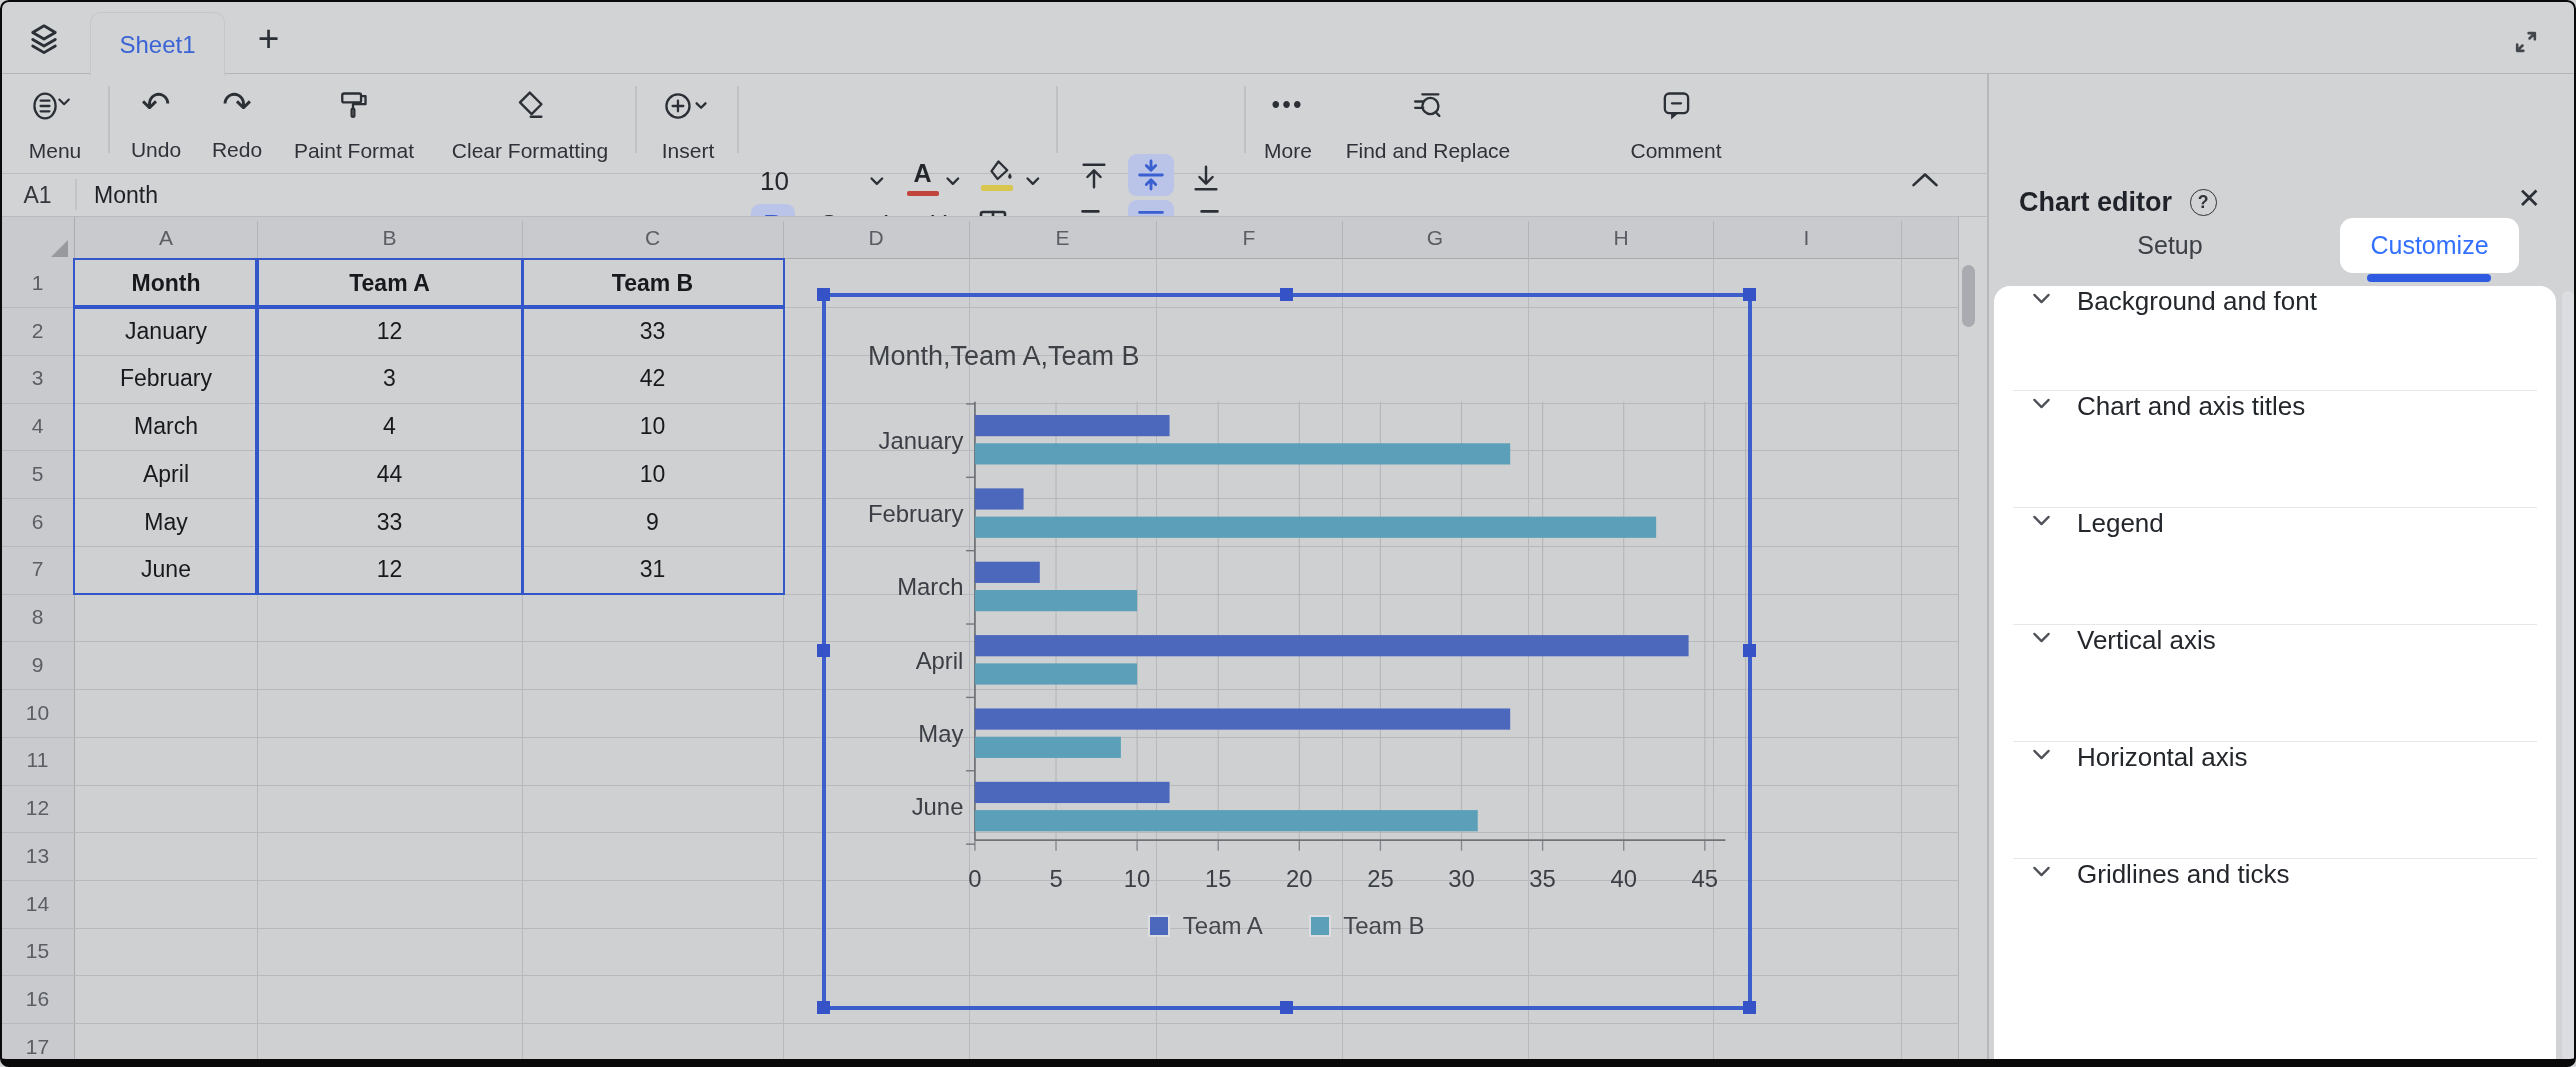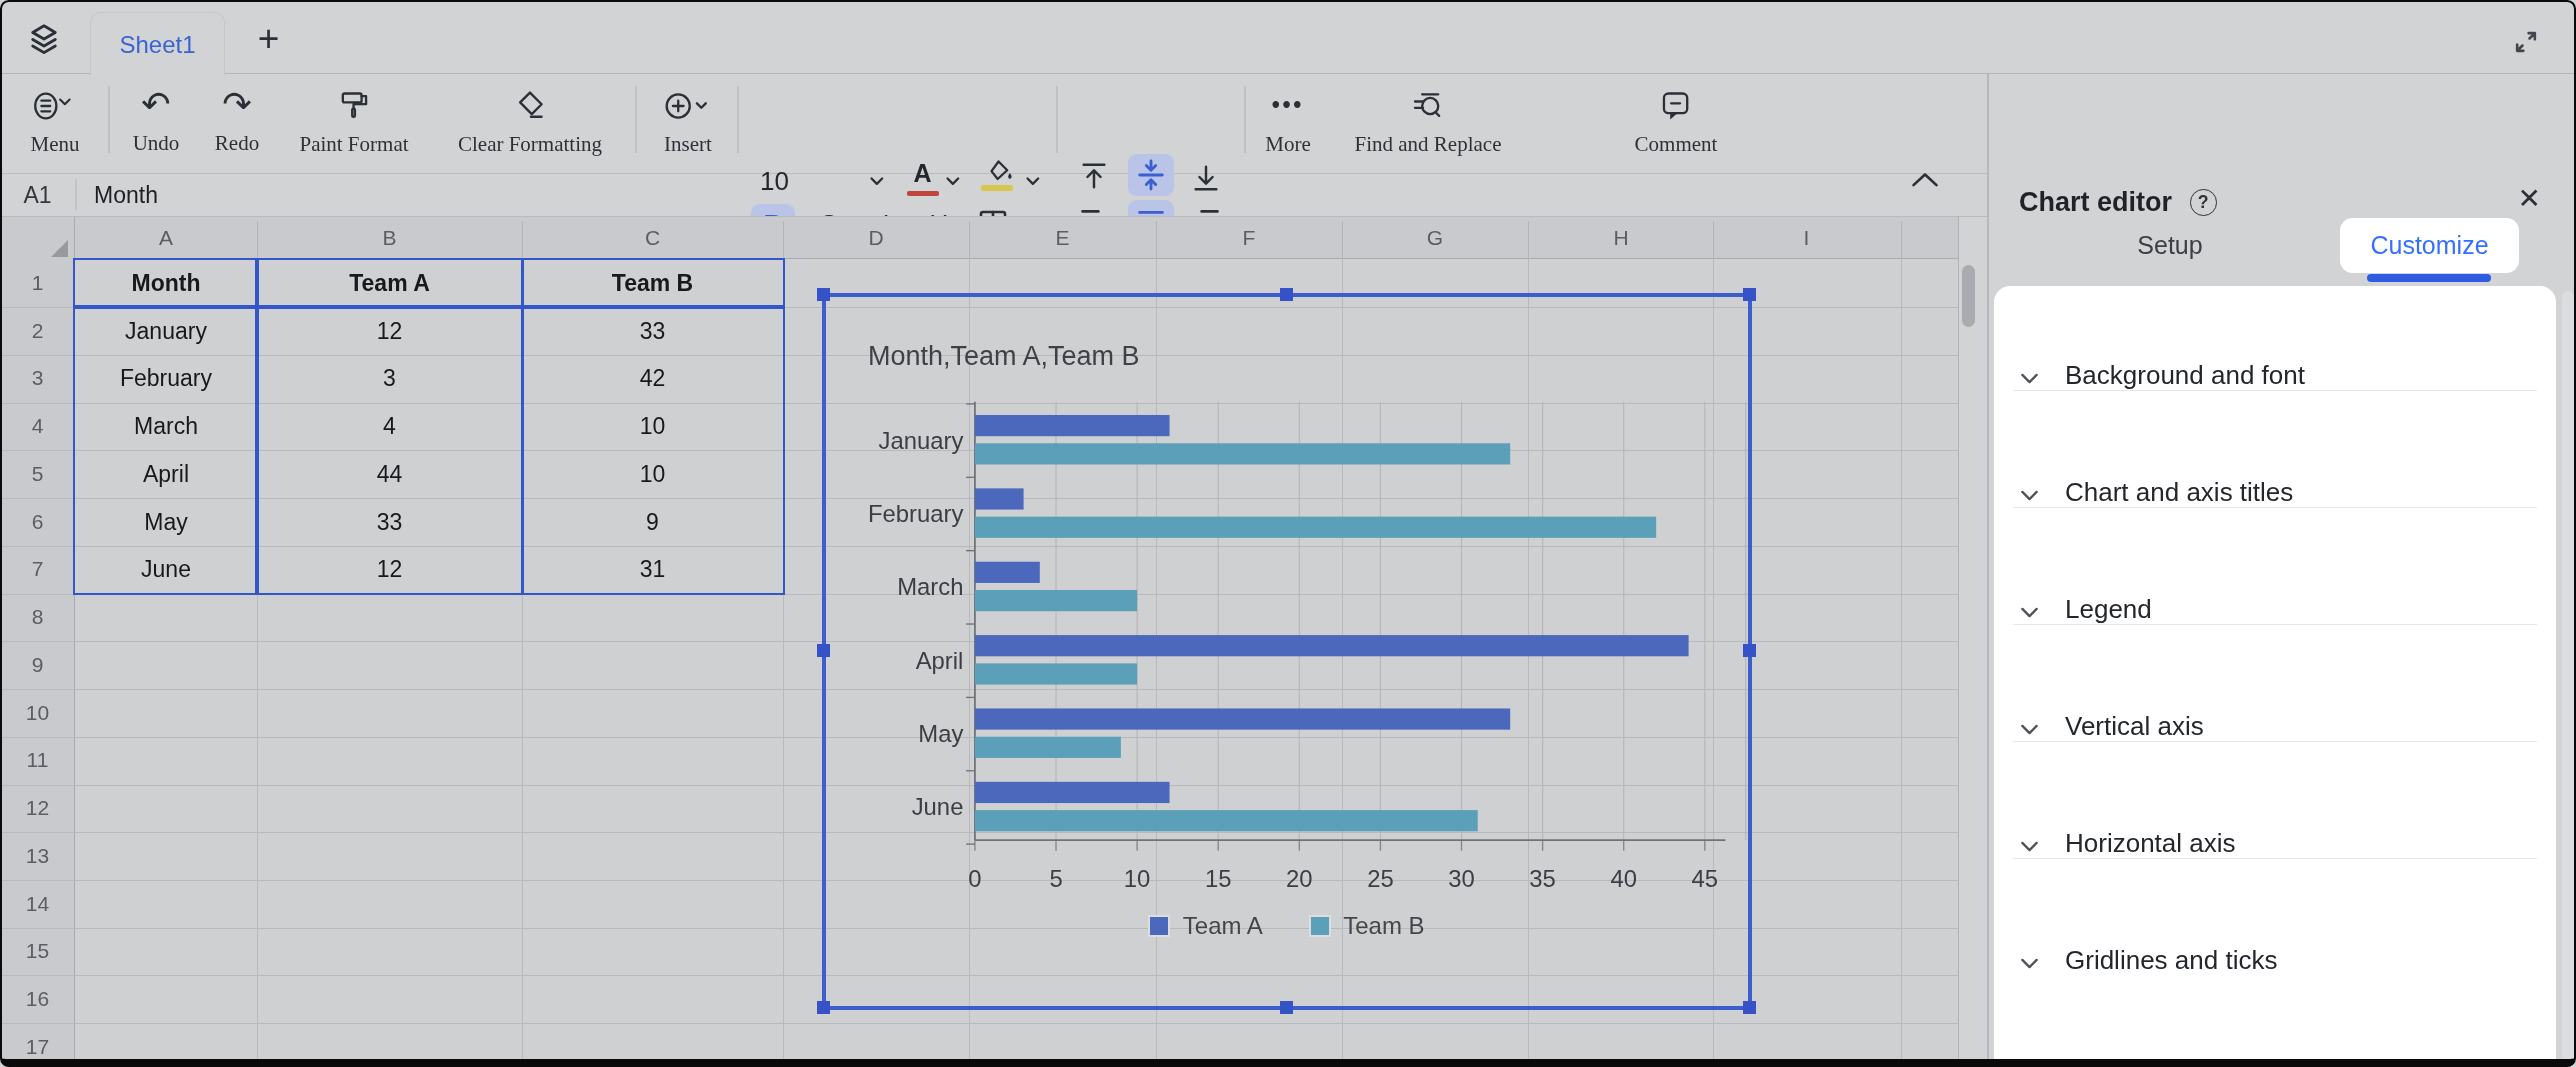--- a/index.html
+++ b/index.html
@@ -13,21 +13,21 @@
   #tabstrip{position:absolute;left:0;top:0;width:2576px;height:74px;border-bottom:1.8px solid #b4b5b8;}
   #sheet-tab{position:absolute;left:90px;top:12.4px;width:135px;height:64px;background:#d2d3d5;
     border:1.8px solid #c6c7ca;border-bottom:none;border-radius:10.6px 10.6px 0 0;z-index:5;
     display:flex;align-items:center;justify-content:center;font-size:24px;font-weight:500;color:#3a63d6;}
   .glyph-btn{display:flex;align-items:center;justify-content:center;color:#2b2f36;}
   
   #toolbar{position:absolute;left:0;top:74px;width:1987px;height:100px;border-bottom:1.8px solid #bbbcbe;}
   .vdiv{position:absolute;top:12.4px;height:67px;width:1.8px;background:#c0c1c4;}
   .tbtn{position:absolute;display:flex;flex-direction:column;align-items:center;transform:translateX(-50%);}
   .tbtn .ic{height:39px;display:flex;align-items:center;justify-content:center;}
-  .tbtn .lb{font-size:21px;color:#2e3238;margin-top:7px;white-space:nowrap;font-family:Liberation Serif, serif;}
+  .tbtn .lb{font-size:21px;color:#2e3238;margin-top:14px;white-space:nowrap;}
   .hl{background:#b9c4e8;border-radius:8.8px;}
   .fmt{font-size:26px;color:#2b2f36;font-weight:500;display:flex;align-items:center;justify-content:center;}
   svg{display:block;}
   .stroke{stroke:#2b2f36;fill:none;stroke-width:2.6;stroke-linecap:round;stroke-linejoin:round;}
   .strokeb{stroke:#3a5fd0;fill:none;stroke-width:3;stroke-linecap:round;stroke-linejoin:round;}
   
   #formulabar{position:absolute;left:0;top:174px;width:1987px;height:43px;border-bottom:1.8px solid #b9babd;}
   
   #grid{position:absolute;left:0;top:217px;width:1987px;height:843px;}
   #colheads{position:absolute;left:0;top:0;width:1958px;height:42px;background:#c9cacd;border-bottom:1.8px solid #a9abae;}
@@ -55,21 +55,21 @@
   #panel-title{position:absolute;left:32px;top:113px;font-size:27px;font-weight:600;color:#1f2329;}
   #help-icon{position:absolute;left:203px;top:115px;width:26.5px;height:26.5px;border:1.9px solid #2f3338;border-radius:50%;
     font-size:17.7px;display:flex;align-items:center;justify-content:center;color:#2f3338;font-weight:600;}
   #close-x{position:absolute;right:35px;top:111px;font-size:28px;color:#2b2f36;line-height:1;}
   #tab-setup{position:absolute;left:59px;top:144px;width:248px;height:55px;display:flex;align-items:center;justify-content:center;
     font-size:25px;color:#3c4046;}
   #tab-customize{position:absolute;left:353px;top:144px;width:179px;height:55px;background:#ffffff;border-radius:12.4px;
     display:flex;align-items:center;justify-content:center;font-size:25px;font-weight:500;color:#3370ff;z-index:3;}
   #tab-indicator{position:absolute;left:380px;top:200px;width:124px;height:8px;border-radius:4.4px;background:#2e5be2;z-index:2;}
   #card{position:absolute;left:7px;top:212px;width:562px;height:809px;background:#ffffff;border-radius:16px;overflow:hidden;}
-  .accrow{position:relative;display:flex;align-items:flex-end;padding-left:23px;gap:23px;}
+  .accrow{position:relative;display:flex;align-items:flex-start;padding-left:35px;gap:23px;}
   .accrow .divider{position:absolute;bottom:0;left:19.4px;right:19.4px;height:1.3px;background:#e6e7e9;}
   .accrow span{font-size:26px;font-weight:500;color:#23262b;}
   #panel-scroll{position:absolute;left:575px;top:217px;width:11.5px;height:800px;border-radius:6.2px;background:#dcdde0;}
 </style>
 </head>
 <body>
 
 <div id="app">
 
   <div id="tabstrip">

